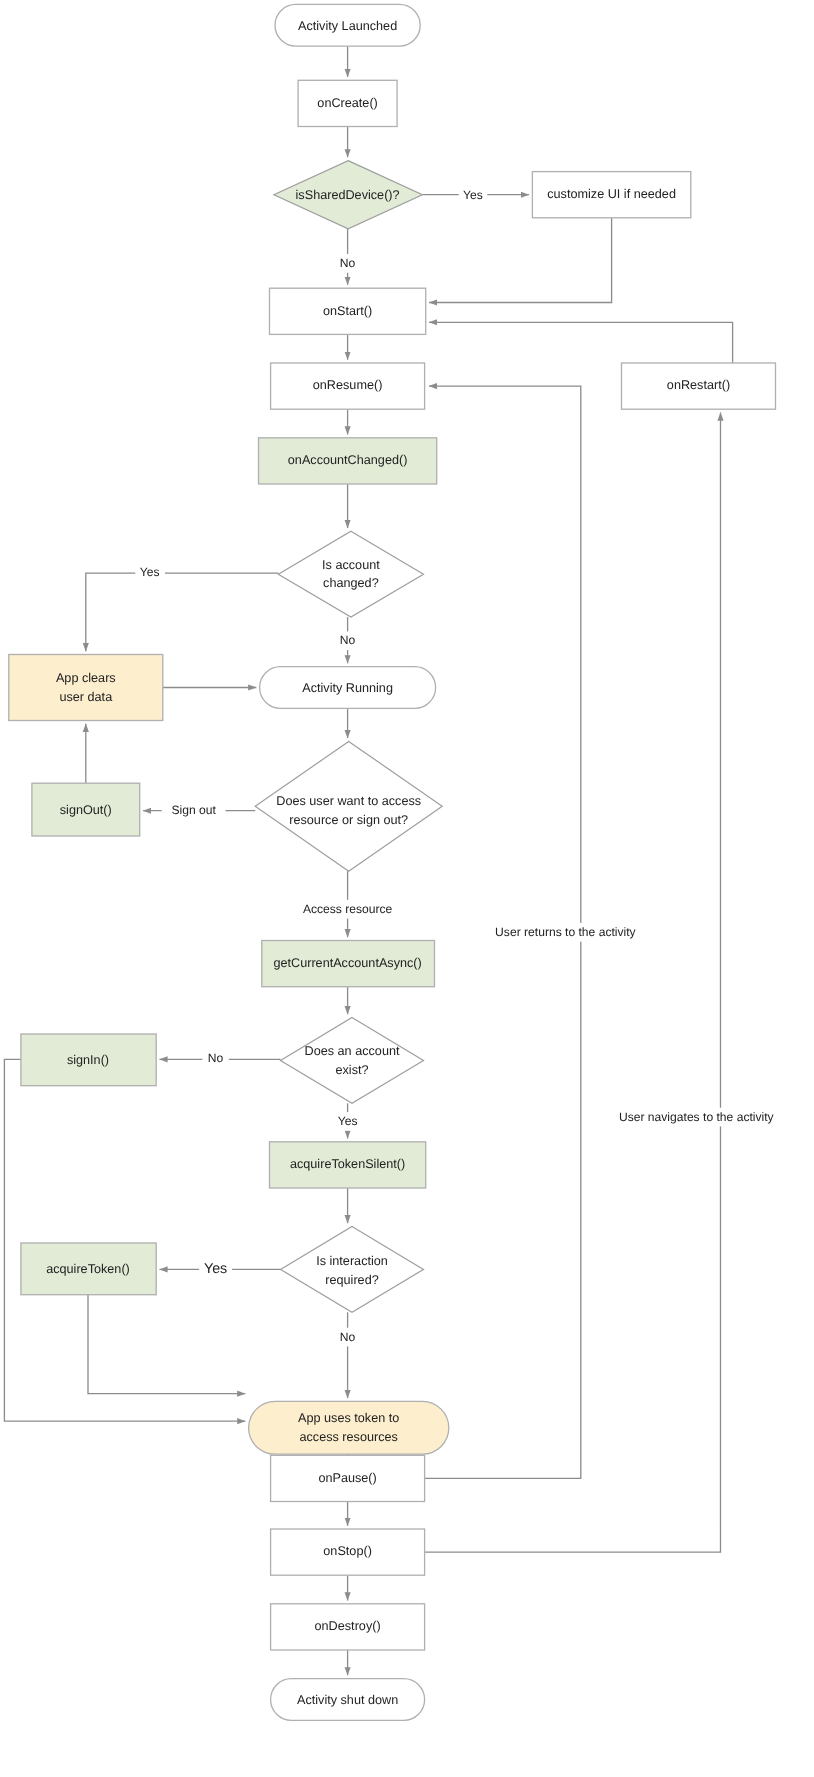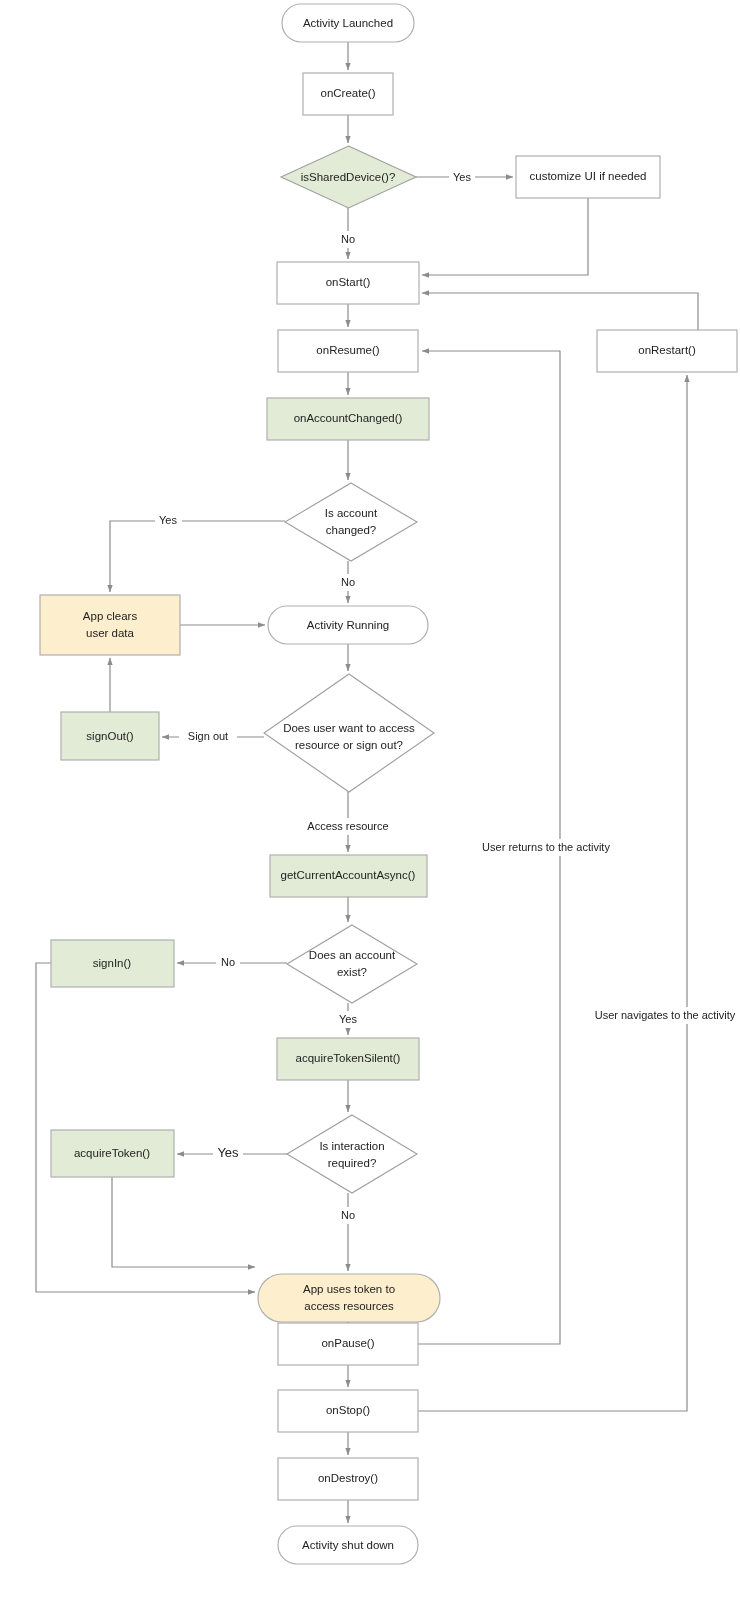--- a/index.html
+++ b/index.html
@@ -10,21 +10,20 @@
   body {
     width: 740px;
     height: 1615px;
     font-family: "Liberation Sans", sans-serif;
     overflow: hidden;
   }
   #flow-root {
     position: relative;
     width: 604px;
     height: 1615px;
-    padding-left: 32px;
   }
   svg.flow {
     display: block;
     width: 740px;
     height: 1615px;
   }
   .node-shape {
     stroke: #b0b0b0;
     stroke-width: 1.2;
   }

